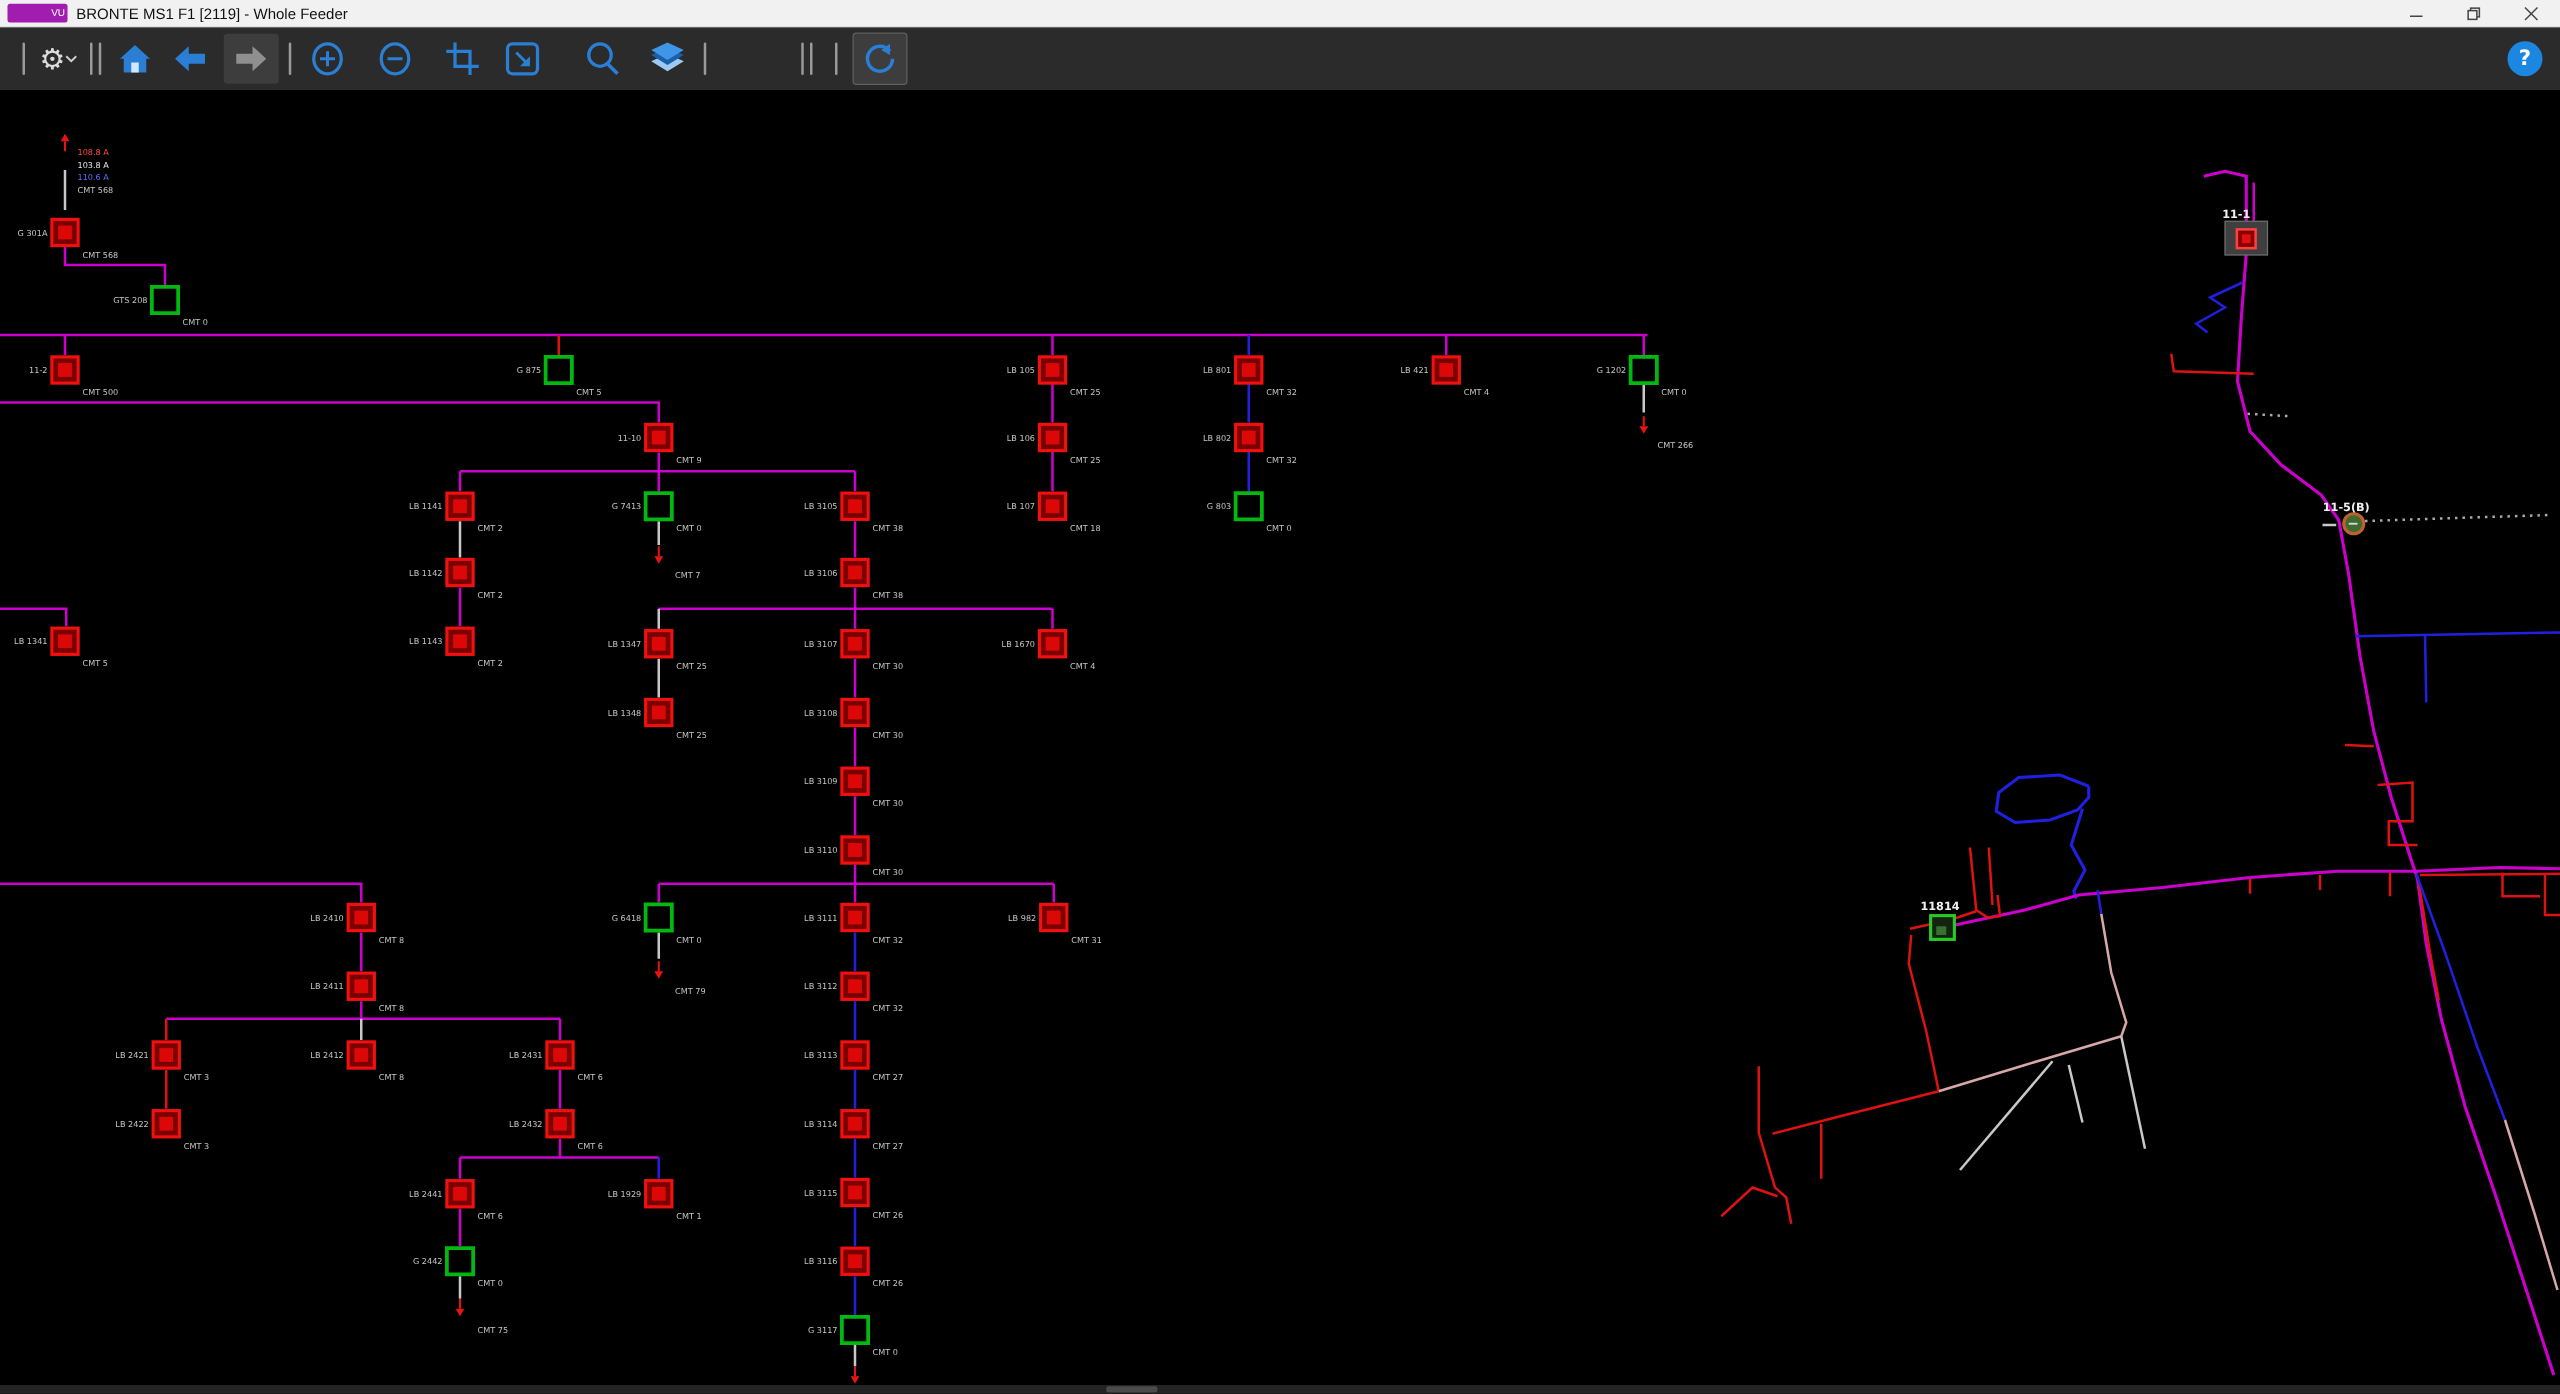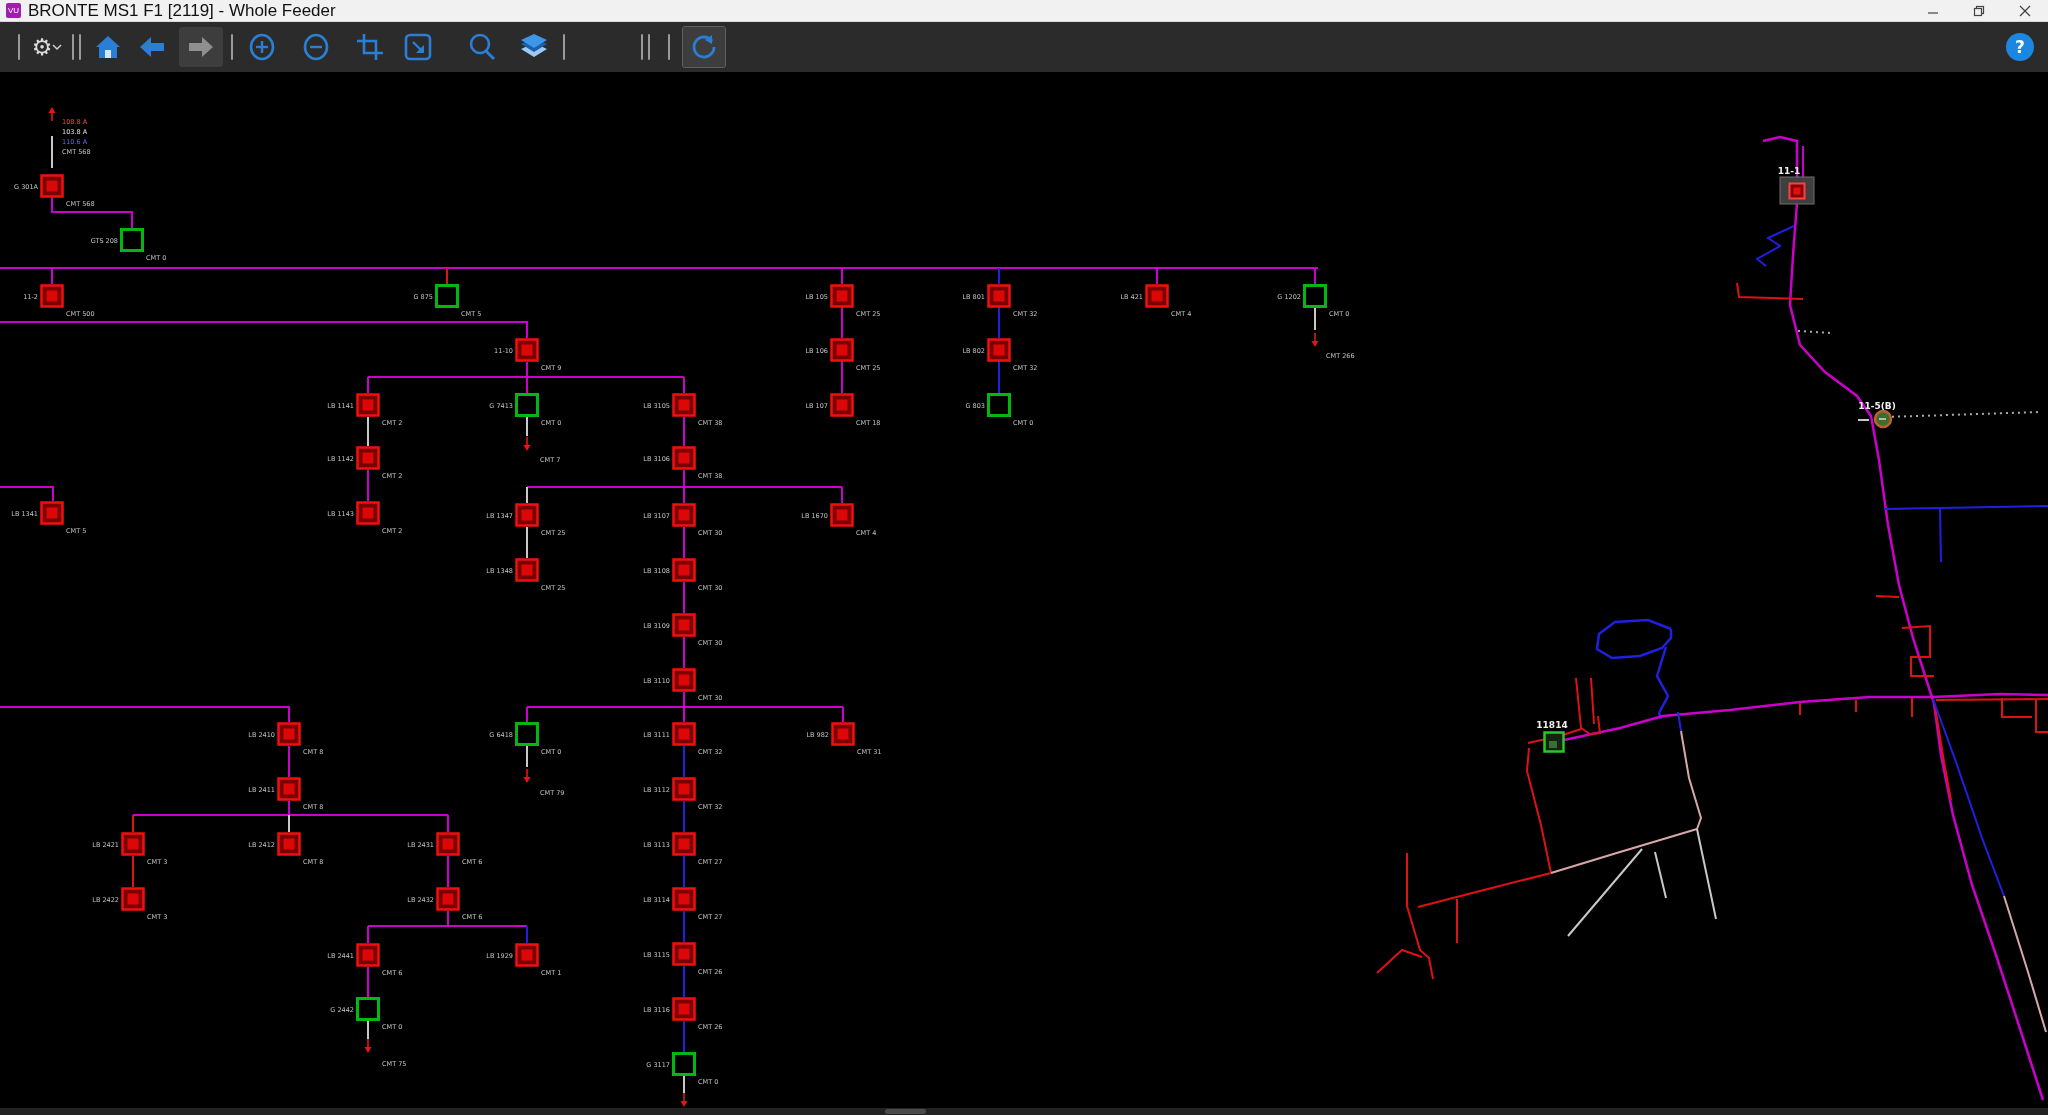--- a/index.html
+++ b/index.html
@@ -1,22 +1,22 @@
 <!DOCTYPE html>
 <html><head>
 <meta charset="utf-8">
 <style>
   html,body{margin:0;padding:0;background:#000;width:2048px;height:1115px;overflow:hidden;
     font-family:"Liberation Sans","DejaVu Sans",sans-serif;}
   
   .titlebar{position:absolute;top:0;left:0;width:2048px;height:22px;background:#f1f1f1;
     display:flex;align-items:center;border-bottom:1px solid #d8d8d8;box-sizing:border-box;}
   .appbadge{width:15px;height:15px;background:#a21caf;color:#fff;font-size:8px;font-weight:normal;
-    display:flex;align-items:center;justify-content:center;border-radius:2px;margin:0 7px 0 6px;}
-  .apptitle{font-size:17px;color:#111;}
+    display:flex;align-items:center;justify-content:center;border-radius:2px;margin:0 7px 0 6px;padding-left:33px;}
+  .apptitle{font-size:12px;color:#111;}
   .winbtns{margin-left:auto;display:flex;height:22px;}
   .winbtn{width:46px;height:22px;display:flex;align-items:center;justify-content:center;color:#444;}
   .winbtn svg{display:block}
   
   .toolbar{position:absolute;top:22px;left:0;width:2048px;height:50px;background:#2b2b2b;
     display:flex;align-items:center;}
   .tsep{width:2px;height:26px;background:#9a9a9a;border-radius:1px;flex:none;}
   .tbtn{width:38px;height:40px;display:flex;align-items:center;justify-content:center;flex:none;}
   .tile{background:#3d3d3d;border-radius:3px;}
   .seltile{background:#3d3d3d;border:1px solid #5f5f5f;border-radius:3px;}

